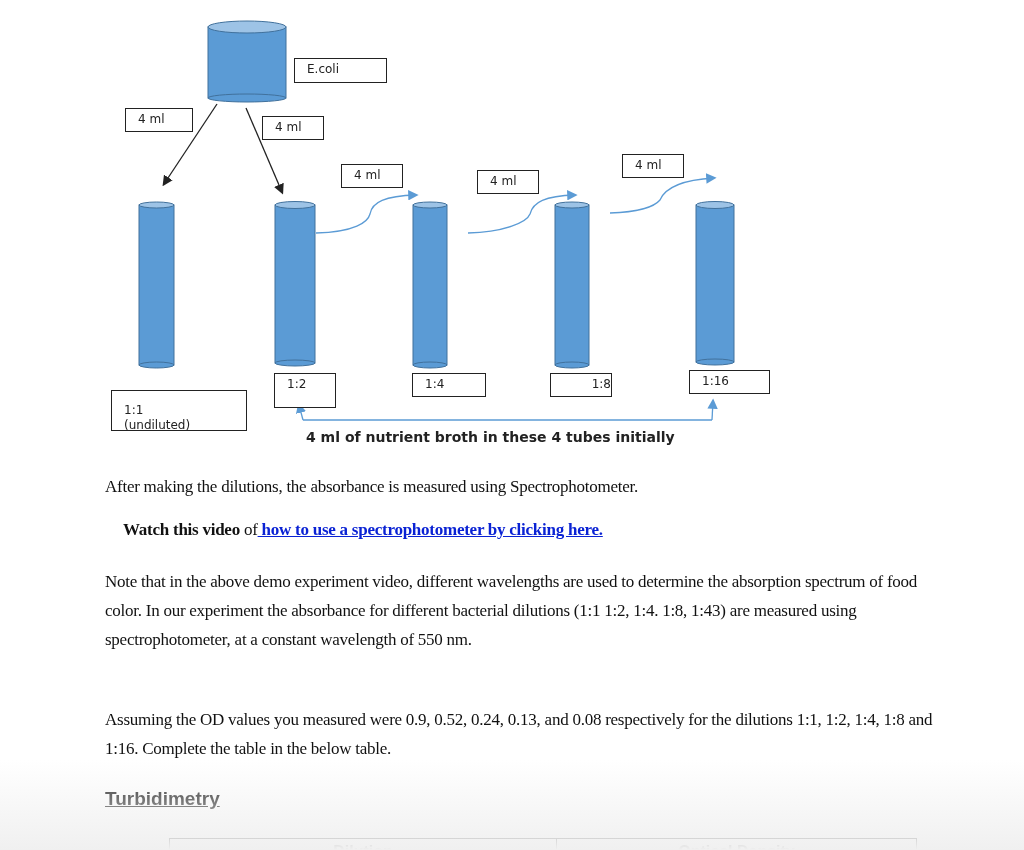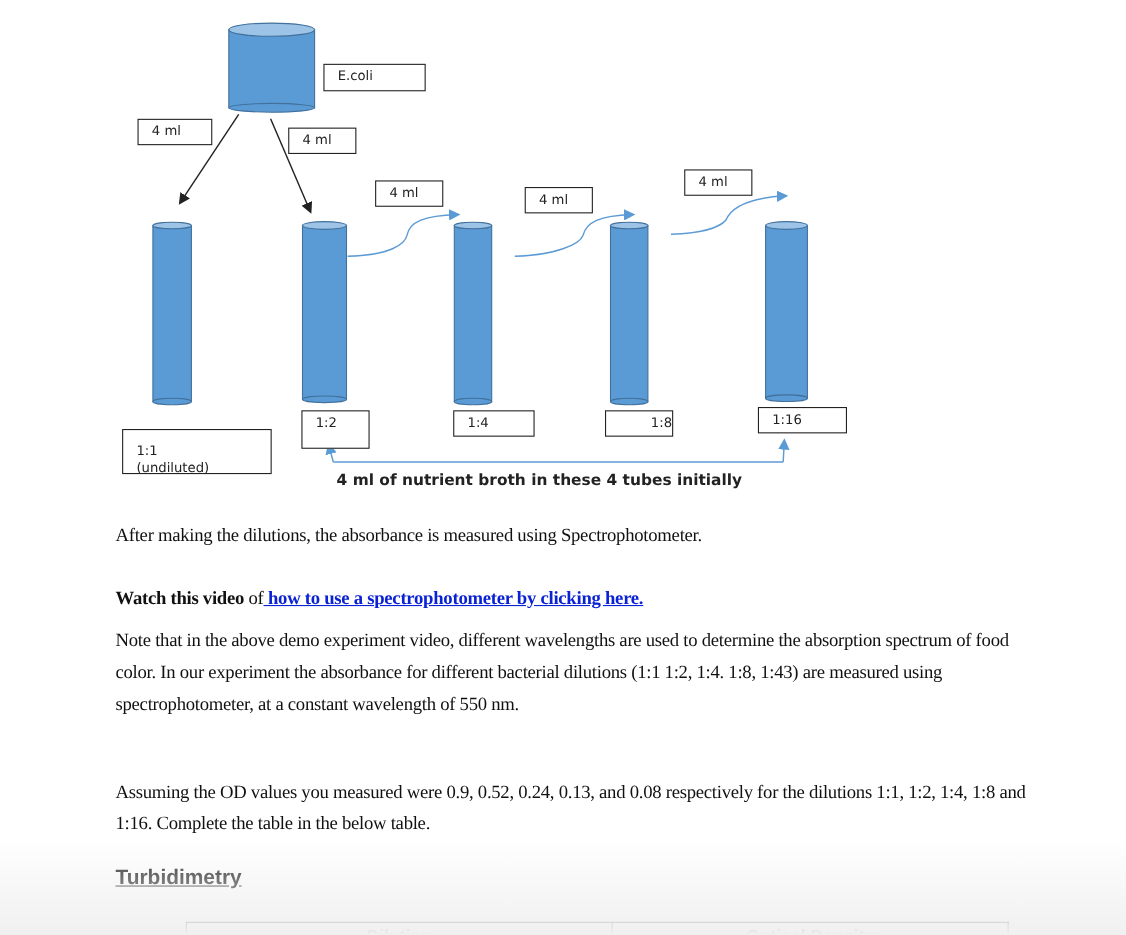--- a/index.html
+++ b/index.html
@@ -113,21 +113,21 @@
 </div>
 <div class="lbl" style="left:274px;top:373px;width:62px;height:35px;">1:2</div>
 <div class="lbl" style="left:412px;top:373px;width:74px;height:24px;">1:4</div>
 <div class="lbl" style="left:550px;top:373px;width:62px;height:24px;text-align:right;">1:8</div>
 <div class="lbl" style="left:689px;top:370px;width:81px;height:24px;">1:16</div>
 
 <div class="caption">4 ml of nutrient broth in these 4 tubes initially</div>
 
 <div class="p" style="top:472px;">After making the dilutions, the absorbance is measured using Spectrophotometer.</div>
 
-<div class="p" style="top:529px;">
+<div class="p" style="top:515px;margin-left:18px;">
   <b>Watch this video</b><span> of</span><a> how to use a spectrophotometer by clicking here.</a>
 </div>
 
 <div class="p" style="top:567px;width:840px;">Note that in the above demo experiment video, different wavelengths are used to determine the absorption spectrum of food color. In our experiment the absorbance for different bacterial dilutions (1:1 1:2, 1:4. 1:8, 1:43) are measured using spectrophotometer, at a constant wavelength of 550 nm.</div>
 
 <div class="p" style="top:705px;width:840px;">Assuming the OD values you measured were 0.9, 0.52, 0.24, 0.13, and 0.08 respectively for the dilutions 1:1, 1:2, 1:4, 1:8 and 1:16. Complete the table in the below table.</div>
 
 <div class="heading">Turbidimetry</div>
 
 <table class="od">

